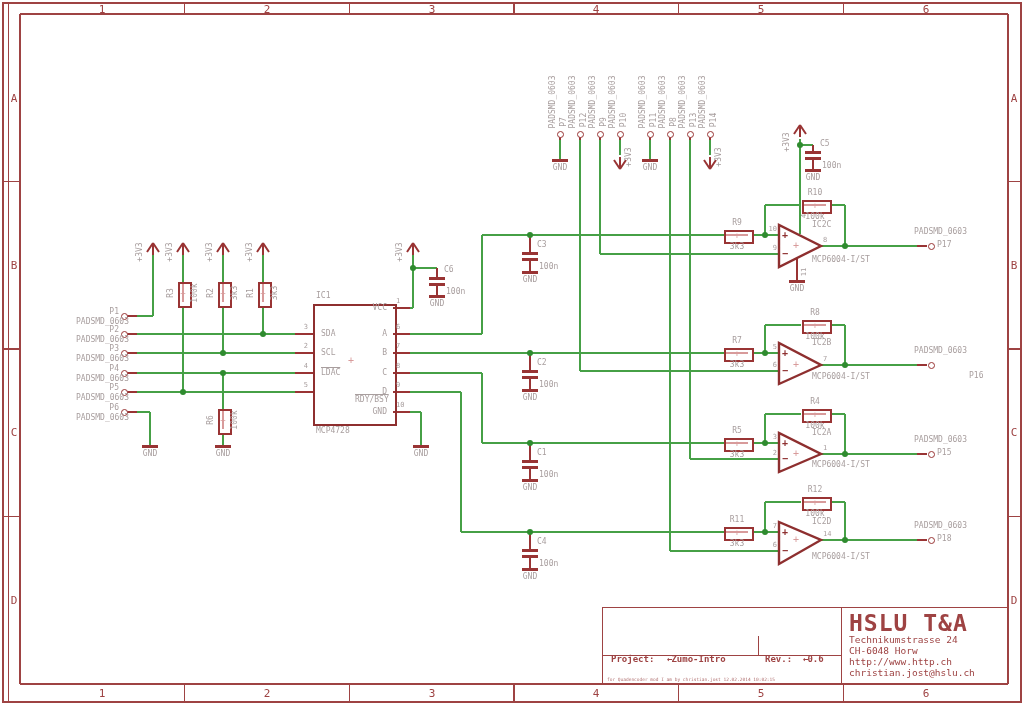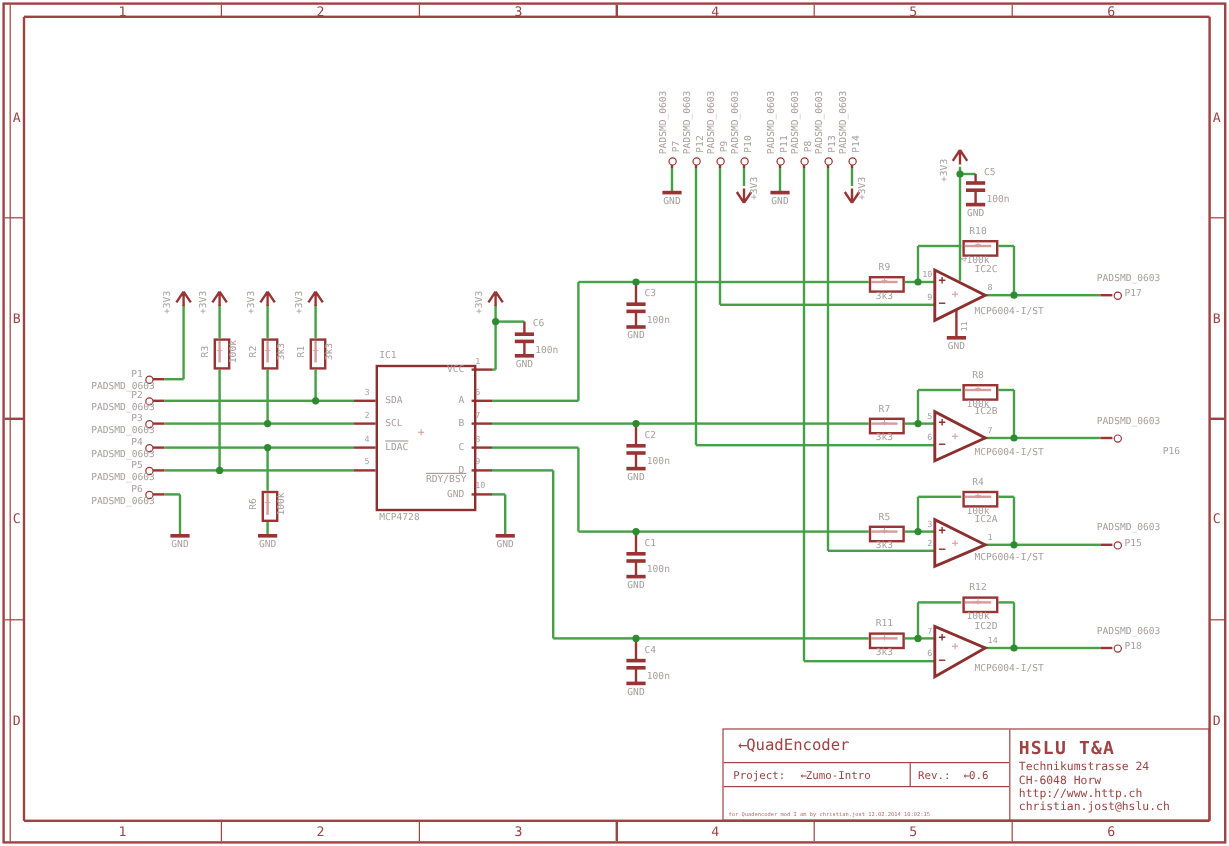--- a/index.html
+++ b/index.html
@@ -19,23 +19,23 @@
   svg{position:absolute;overflow:visible;}
   .over{text-decoration:overline;}
   
   #tb{position:absolute;left:602px;top:607px;width:406px;height:77px;border:1.5px solid #9e4343;box-sizing:border-box;color:#9e4343;}
   #tb .cell{position:absolute;box-sizing:border-box;}
   #tb-title{left:0;top:0;width:238px;height:28px;border-bottom:1.5px solid #9e4343;font-size:13px;line-height:27px;padding-left:12px;}
   #tb-row2{left:0;top:28px;width:238px;height:20px;border-bottom:1.5px solid #9e4343;font-size:9px;}
   #tb-row3{left:0;top:48px;width:238px;height:20px;border-bottom:1.5px solid #9e4343;font-size:9px;}
   #tb-foot{left:0;top:68px;width:238px;height:9px;font-size:4.5px;color:#b07070;padding-left:4px;line-height:8px;white-space:nowrap;overflow:hidden;}
   #tb-right{left:238px;top:0;width:168px;height:77px;border-left:1.5px solid #9e4343;padding:4px 0 0 7px;}
-  .tb-lbl{position:absolute;top:6px;}
+  .tb-lbl{position:absolute;top:18px;font-weight:bold;}
   .tb-div{position:absolute;top:0;height:100%;border-left:1.5px solid #9e4343;}
-  #company{font-size:15px;font-weight:bold;letter-spacing:1px;line-height:22px;}
+  #company{font-size:23px;font-weight:bold;letter-spacing:1px;line-height:22px;}
   .addr{font-size:9.5px;line-height:11px;display:block;}
   .pfx{letter-spacing:-2px;margin-right:1px;}
 </style>
 </head>
 <body>
 
 <div id="sheet">
 
   <div class="ln" style="left: 2px; top: 2px; width: 1016px; height: 697px; border: 2px solid rgb(158, 67, 67); background: transparent;"></div>
     <div class="ln" style="left: 7.5px; top: 4px; width: 1px; height: 697px; background: rgb(158, 67, 67);"></div>
@@ -465,21 +465,20 @@
     <div class="ln" style="left: 762px; top: 232px; width: 6px; height: 6px; border-radius: 50%; background: rgb(47, 139, 47);"></div>
     <div class="ln" style="left: 842px; top: 243px; width: 6px; height: 6px; border-radius: 50%; background: rgb(47, 139, 47);"></div>
     <div class="ln" style="left: 762px; top: 350px; width: 6px; height: 6px; border-radius: 50%; background: rgb(47, 139, 47);"></div>
     <div class="ln" style="left: 842px; top: 362px; width: 6px; height: 6px; border-radius: 50%; background: rgb(47, 139, 47);"></div>
     <div class="ln" style="left: 762px; top: 440px; width: 6px; height: 6px; border-radius: 50%; background: rgb(47, 139, 47);"></div>
     <div class="ln" style="left: 842px; top: 451px; width: 6px; height: 6px; border-radius: 50%; background: rgb(47, 139, 47);"></div>
     <div class="ln" style="left: 762px; top: 529px; width: 6px; height: 6px; border-radius: 50%; background: rgb(47, 139, 47);"></div>
     <div class="ln" style="left: 842px; top: 537px; width: 6px; height: 6px; border-radius: 50%; background: rgb(47, 139, 47);"></div>
     <div class="ln" style="left: 797px; top: 142px; width: 6px; height: 6px; border-radius: 50%; background: rgb(47, 139, 47);"></div>
     <div id="tb">
-    <div id="tb-title" class="cell"><span class="pfx">←</span><span>QuadEncoder</span></div>
     <div id="tb-row2" class="cell">
       <span class="tb-lbl" style="left:8px">Project:</span>
       <span class="tb-lbl" style="left:64px"><span class="pfx">←</span><span>Zumo-Intro</span></span>
       <span class="tb-div" style="left:155px"></span>
       <span class="tb-lbl" style="left:162px">Rev.:</span>
       <span class="tb-lbl" style="left:200px"><span class="pfx">←</span><span>0.6</span></span>
     </div>
     <div id="tb-foot" class="cell">for Quadencoder mod I am by christian.jost 12.02.2014 10:02:15</div>
     <div id="tb-right" class="cell">
       <div id="company">HSLU T&amp;A</div>

